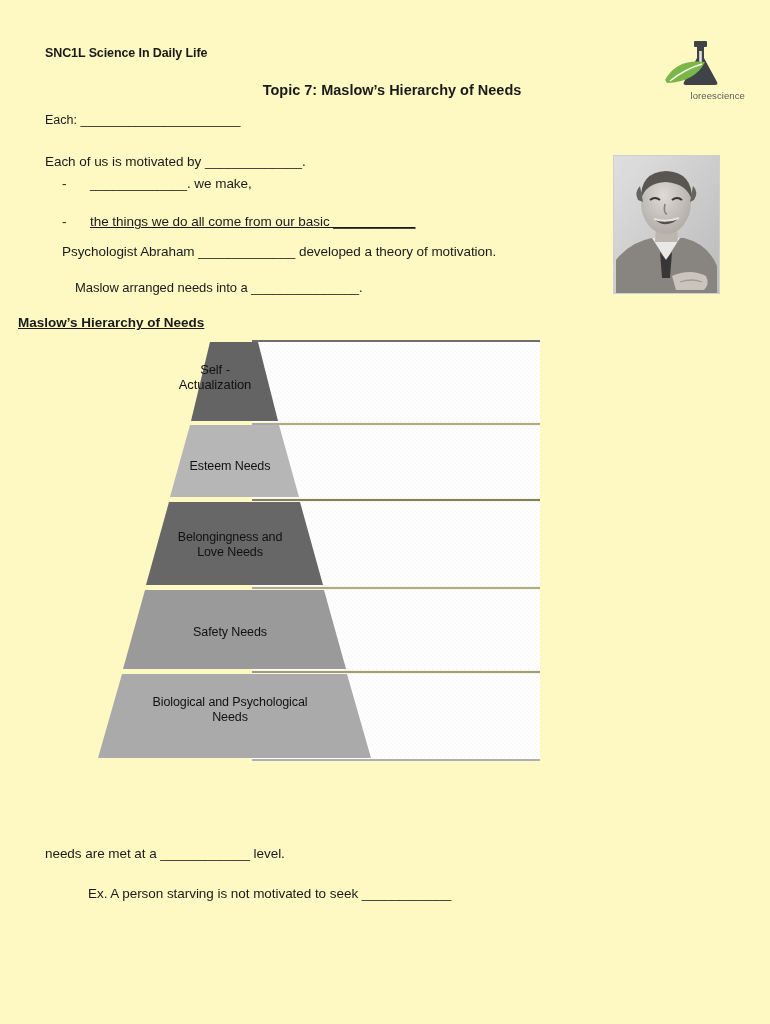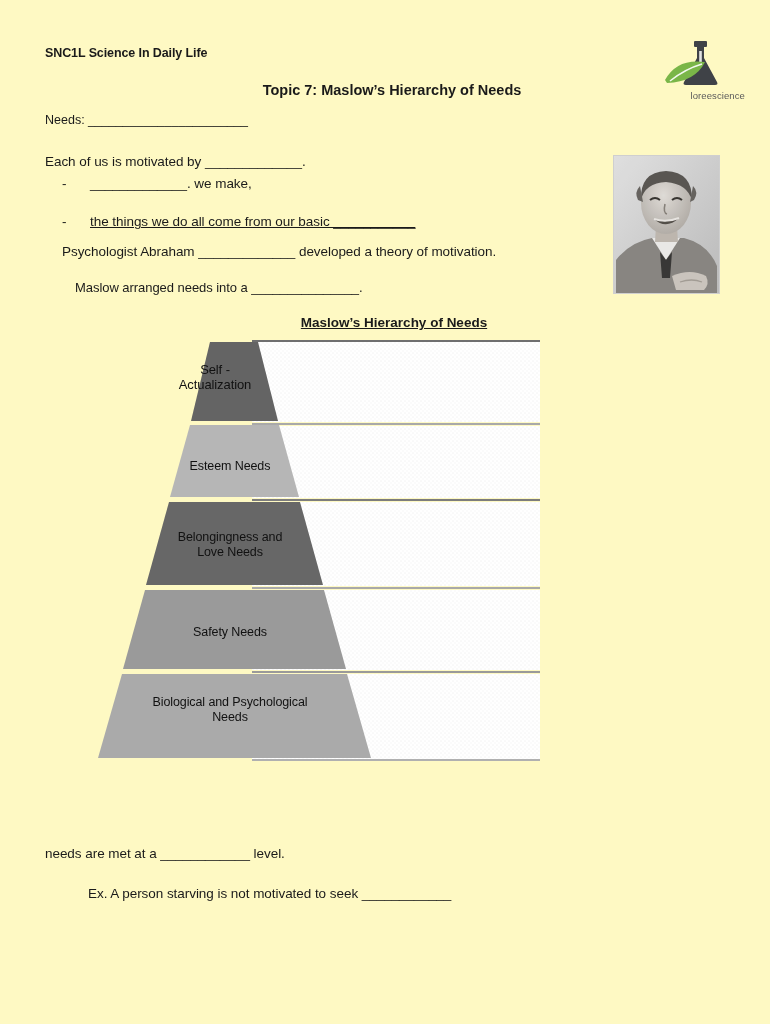--- a/index.html
+++ b/index.html
@@ -113,21 +113,21 @@
     top: 280px;
     font-size: 13px;
   }
 
   
   .pyramid-title {
     position: absolute;
     left: 0;
     top: 315px;
     width: 770px;
-    text-align: center;
+    text-align: left;
     font-size: 13.5px;
     font-weight: bold;
     padding-left: 18px;
     box-sizing: border-box;
   }
   .pyramid-title span {
     text-decoration: underline;
   }
 
   .diagram {
@@ -186,21 +186,21 @@
   .f2 { left: 45px; top: 846px; }
   .f3 { left: 88px; top: 886px; }
 </style>
 </head>
 <body>
 
 <div class="page">
 
   <div class="course-line">SNC1L Science In Daily Life</div>
   <div class="doc-title">Topic 7: Maslow’s Hierarchy of Needs</div>
-  <div class="name-line">Needs: _______________________</div>
+  <div class="name-line">Each: _______________________</div>
 
   <div class="logo">
     <svg width="90" height="52" viewBox="0 0 90 52" xmlns="http://www.w3.org/2000/svg">
       <rect x="39" y="3" width="13" height="6" rx="1" fill="#3f4247"></rect>
       <path d="M42 9 L42 20 L29 44 Q27.5 47 31 47 L60 47 Q63.5 47 62 44 L49 20 L49 9 Z" fill="#3f4247"></path>
       <rect x="44.2" y="13" width="2.6" height="12" fill="#ffffff" opacity="0.85"></rect>
       <path d="M10 42 Q22 20 50 24 Q40 44 12 45 Z" fill="#7ab648"></path>
       <path d="M15 43 Q30 31 47 26" stroke="#ffffff" stroke-width="1.6" fill="none" opacity="0.9"></path>
     </svg>
     <div class="logo-text">loreescience</div>

